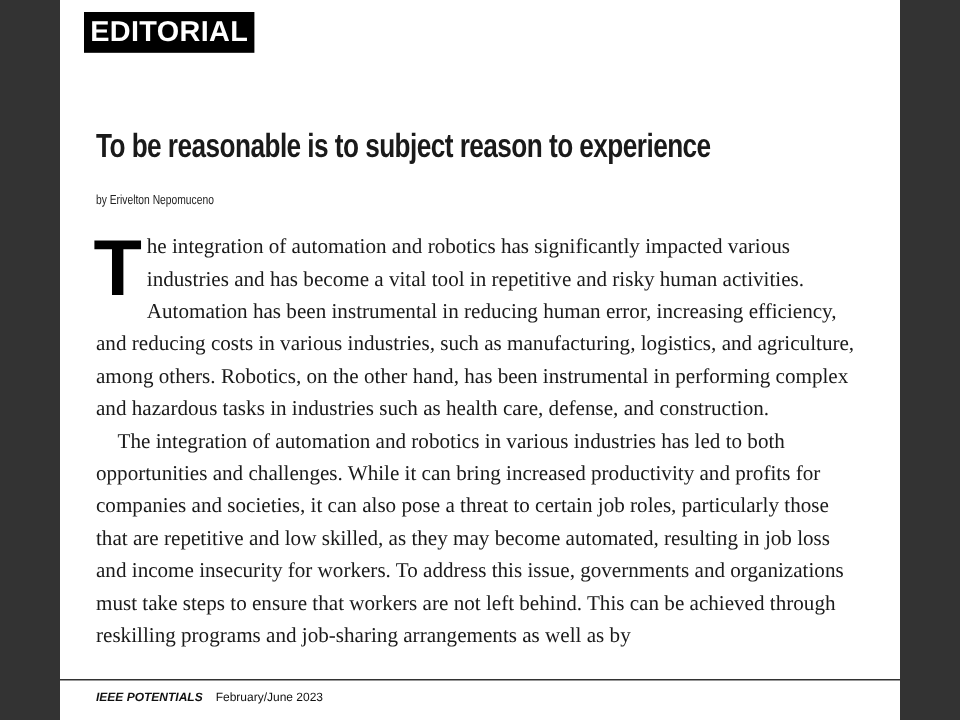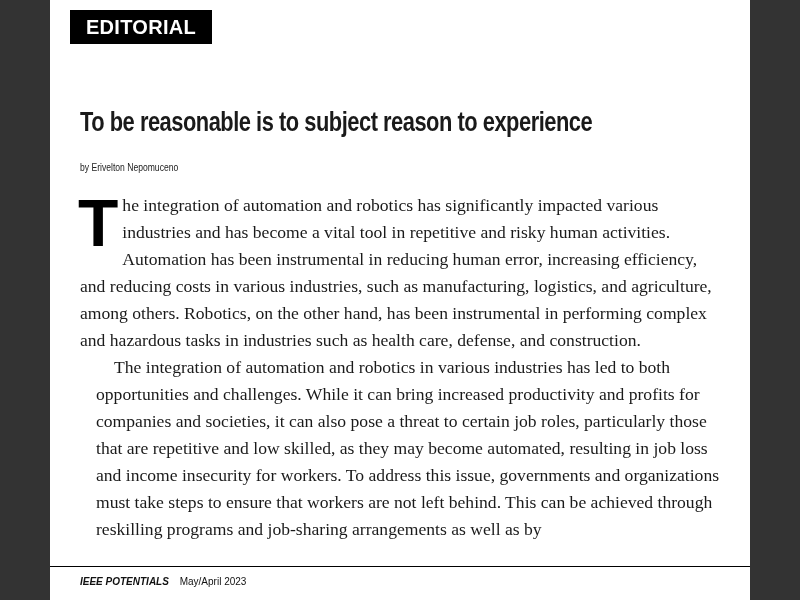--- a/index.html
+++ b/index.html
@@ -9,21 +9,21 @@
     }
     .page {
       position: absolute; left: 50px; top: 0; width: 700px; height: 600px;
       background: #ffffff; overflow: hidden;
     }
     .section-tag {
       position: absolute; left: 20px; top: 10px;
       height: 34px; width: 142px;
       background: #000; color: #fff;
       font-family: "Liberation Sans", sans-serif;
-      font-weight: bold; font-size: 20px;
+      font-weight: bold; font-size: 24px;
       line-height: 34px; text-align: center;
       letter-spacing: 0.3px;
     }
     .title {
       position: absolute; left: 30px; top: 106px;
       margin: 0;
       font-family: "Liberation Sans", sans-serif;
       font-weight: bold; font-size: 28px;
       color: #1a1a1a;
       letter-spacing: -0.6px;
@@ -36,21 +36,21 @@
       font-size: 11px; color: #222;
       transform: scaleX(0.78); transform-origin: left top;
       white-space: nowrap;
     }
     .body {
       position: absolute; left: 30px; top: 192px; width: 640px;
       font-family: "Liberation Serif", serif;
       font-size: 17.6px; line-height: 27px; color: #1a1a1a;
     }
     .body p { margin: 0; }
-    .body p.indent { text-indent: 18px; margin-left: 16px; }
+    .body p.indent { text-indent: 18px; }
     .dropcap {
       float: left;
       font-family: "Liberation Sans", sans-serif;
       font-weight: bold; font-size: 66px;
       line-height: 50px; height: 50px;
       margin: 6px 4px 0 -2px;
       color: #000;
     }
     .footer-rule {
       position: absolute; left: 0; top: 566px; width: 700px; height: 1px;
@@ -75,15 +75,15 @@
   <div class="byline">by Erivelton Nepomuceno</div>
 
   <div class="body">
     <p><span class="dropcap">T</span><span>he integration of automation and robotics has significantly impacted various industries and has become a vital tool in repetitive and risky human activities. Automation has been instrumental in reducing human error, increasing efficiency, and reducing costs in various industries, such as manufacturing, logistics, and agriculture, among others. Robotics, on the other hand, has been instrumental in performing complex and hazardous tasks in industries such as health care, defense, and construction.</span></p>
     <p class="indent">The integration of automation and robotics in various industries has led to both opportunities and challenges. While it can bring increased productivity and profits for companies and societies, it can also pose a threat to certain job roles, particularly those that are repetitive and low skilled, as they may become automated, resulting in job loss and income insecurity for workers. To address this issue, governments and organizations must take steps to ensure that workers are not left behind. This can be achieved through reskilling programs and job-sharing arrangements as well as by</p>
   </div>
 
   <div class="footer-rule"></div>
   <div class="footer">
     <span class="pub">IEEE POTENTIALS</span>
-    <span>May/April 2023</span>
+    <span>February/June 2023</span>
   </div>
 </div>
 
 </body></html>

